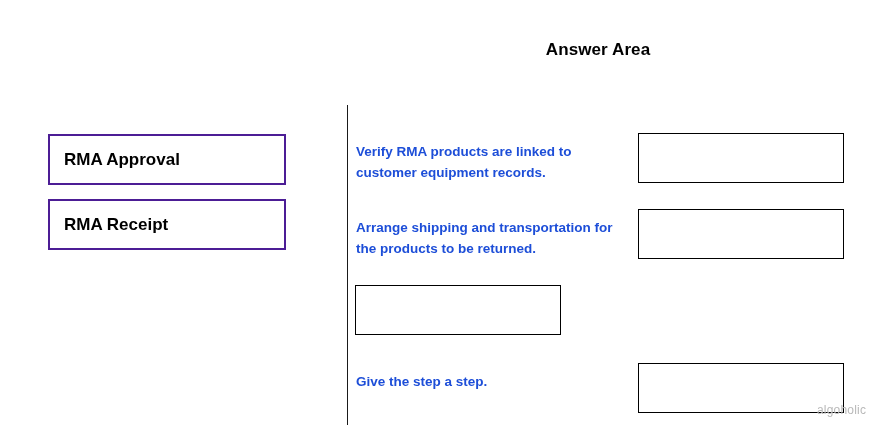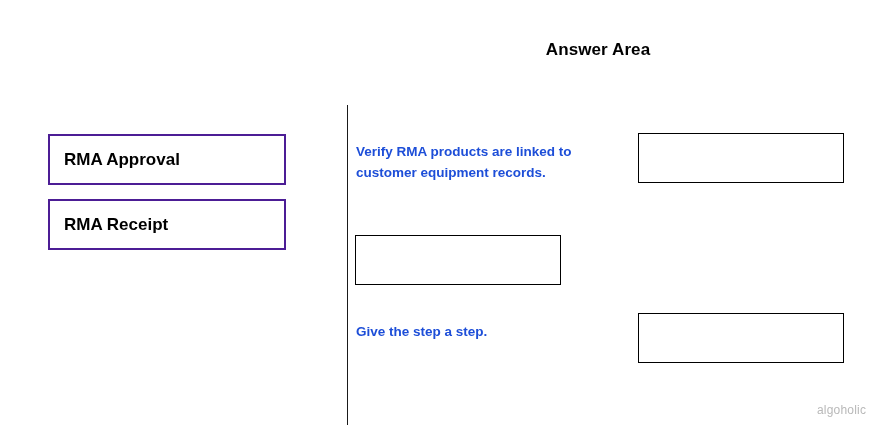--- a/index.html
+++ b/index.html
@@ -139,20 +139,24 @@
 
   <div class="rows">
 
     <div class="answer-row">
       <div class="task-text">Verify RMA products are linked to customer equipment records.</div>
       <div class="drop-box"></div>
     </div>
 
     <div class="row-gap-1"></div>
 
+    <div class="answer-row">
+      <div class="task-text">Arrange shipping and transportation for the products to be returned.</div>
+      <div class="drop-box"></div>
+    </div>
 
     <div class="row-gap-2"></div>
 
     <div class="answer-row">
       <div class="drop-box"></div>
     </div>
 
     <div class="row-gap-3"></div>
 
     <div class="answer-row">

